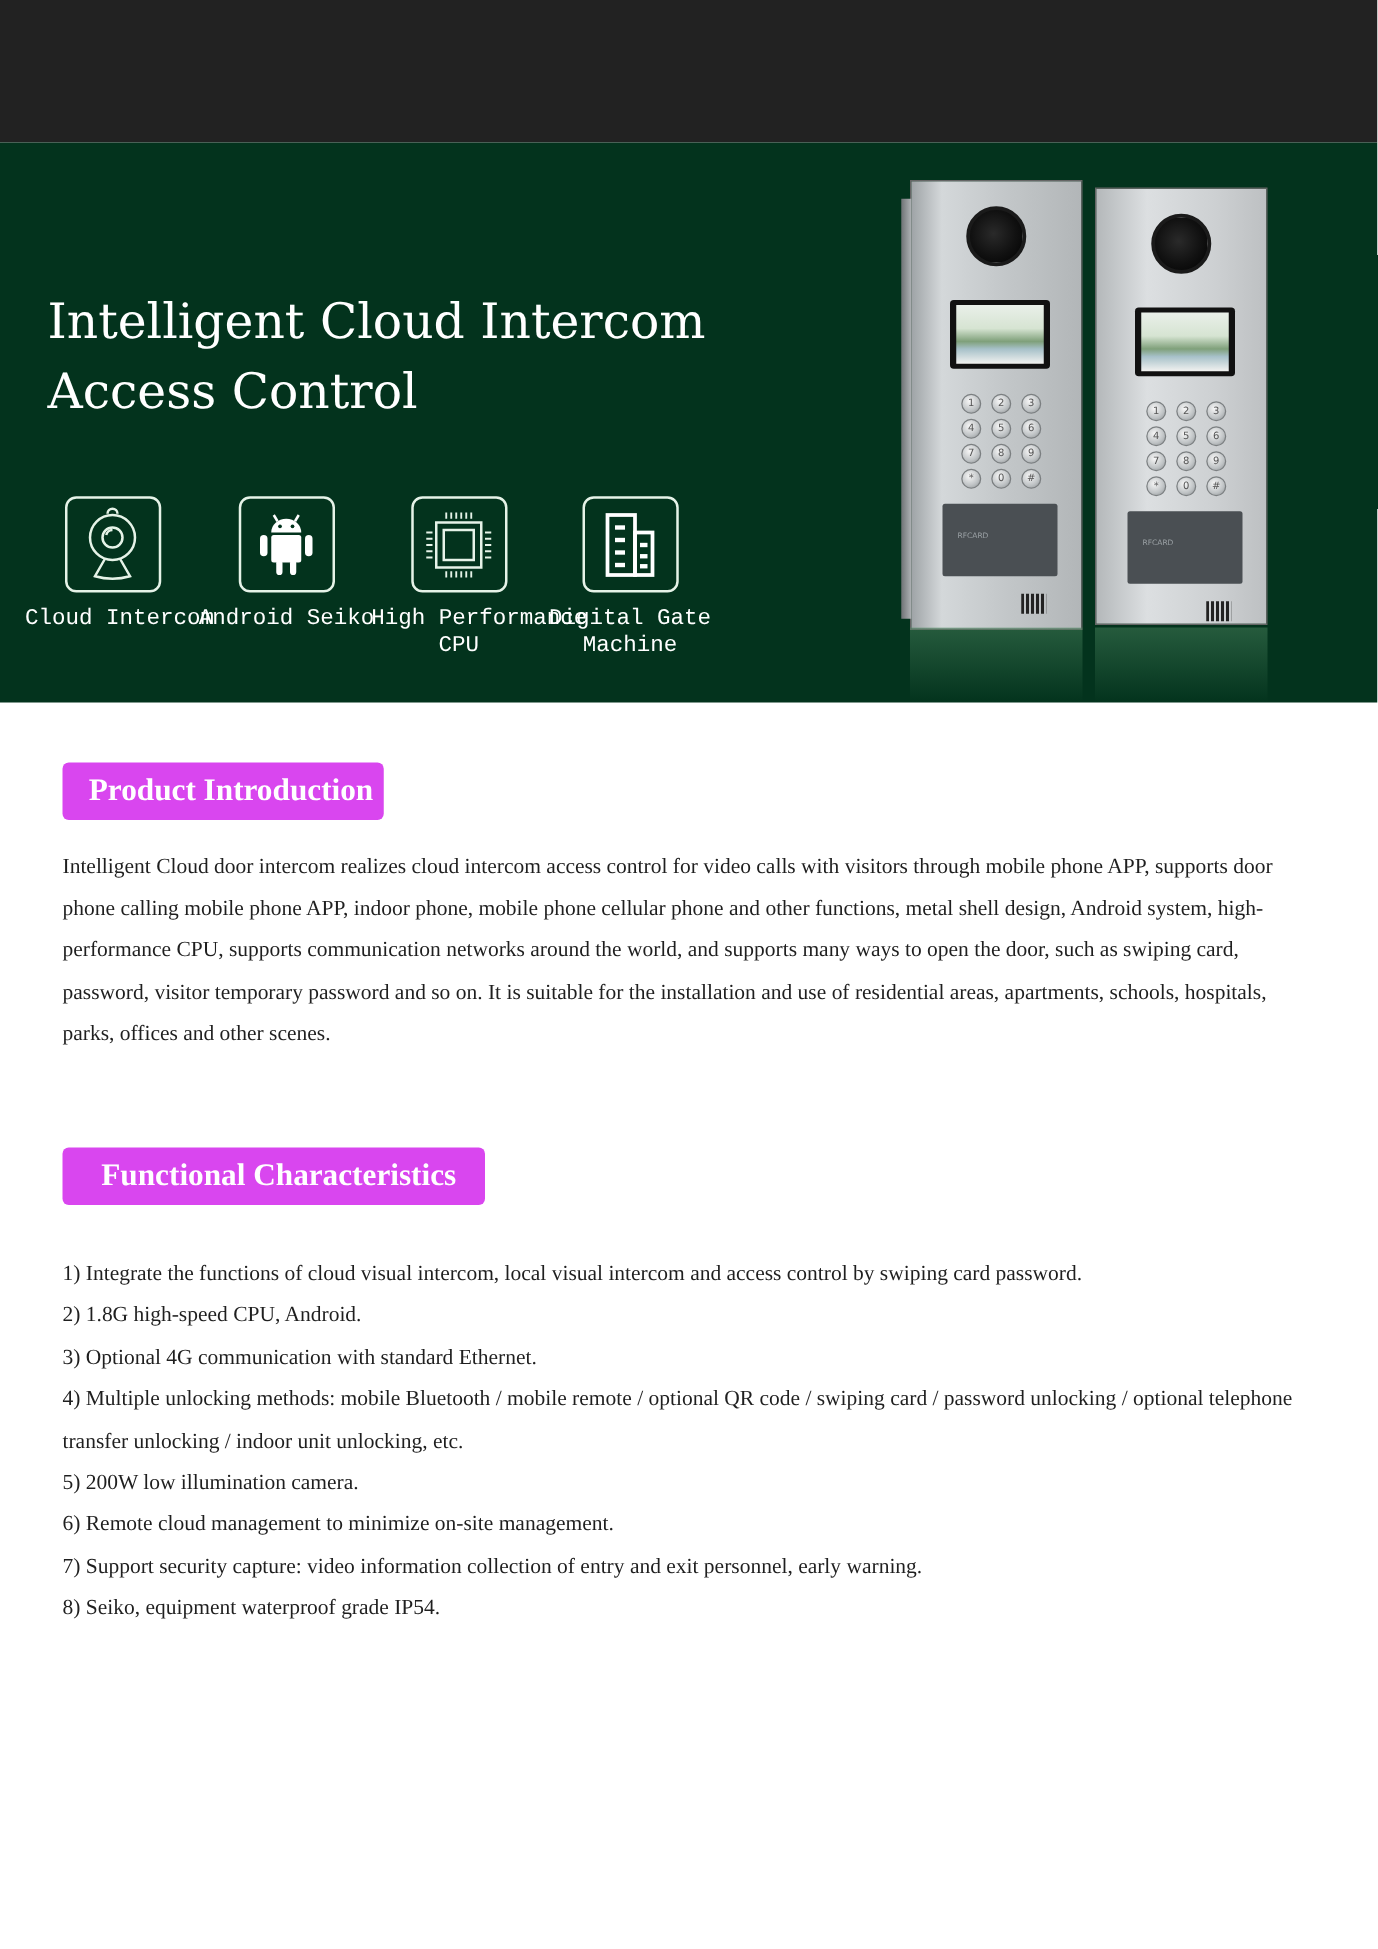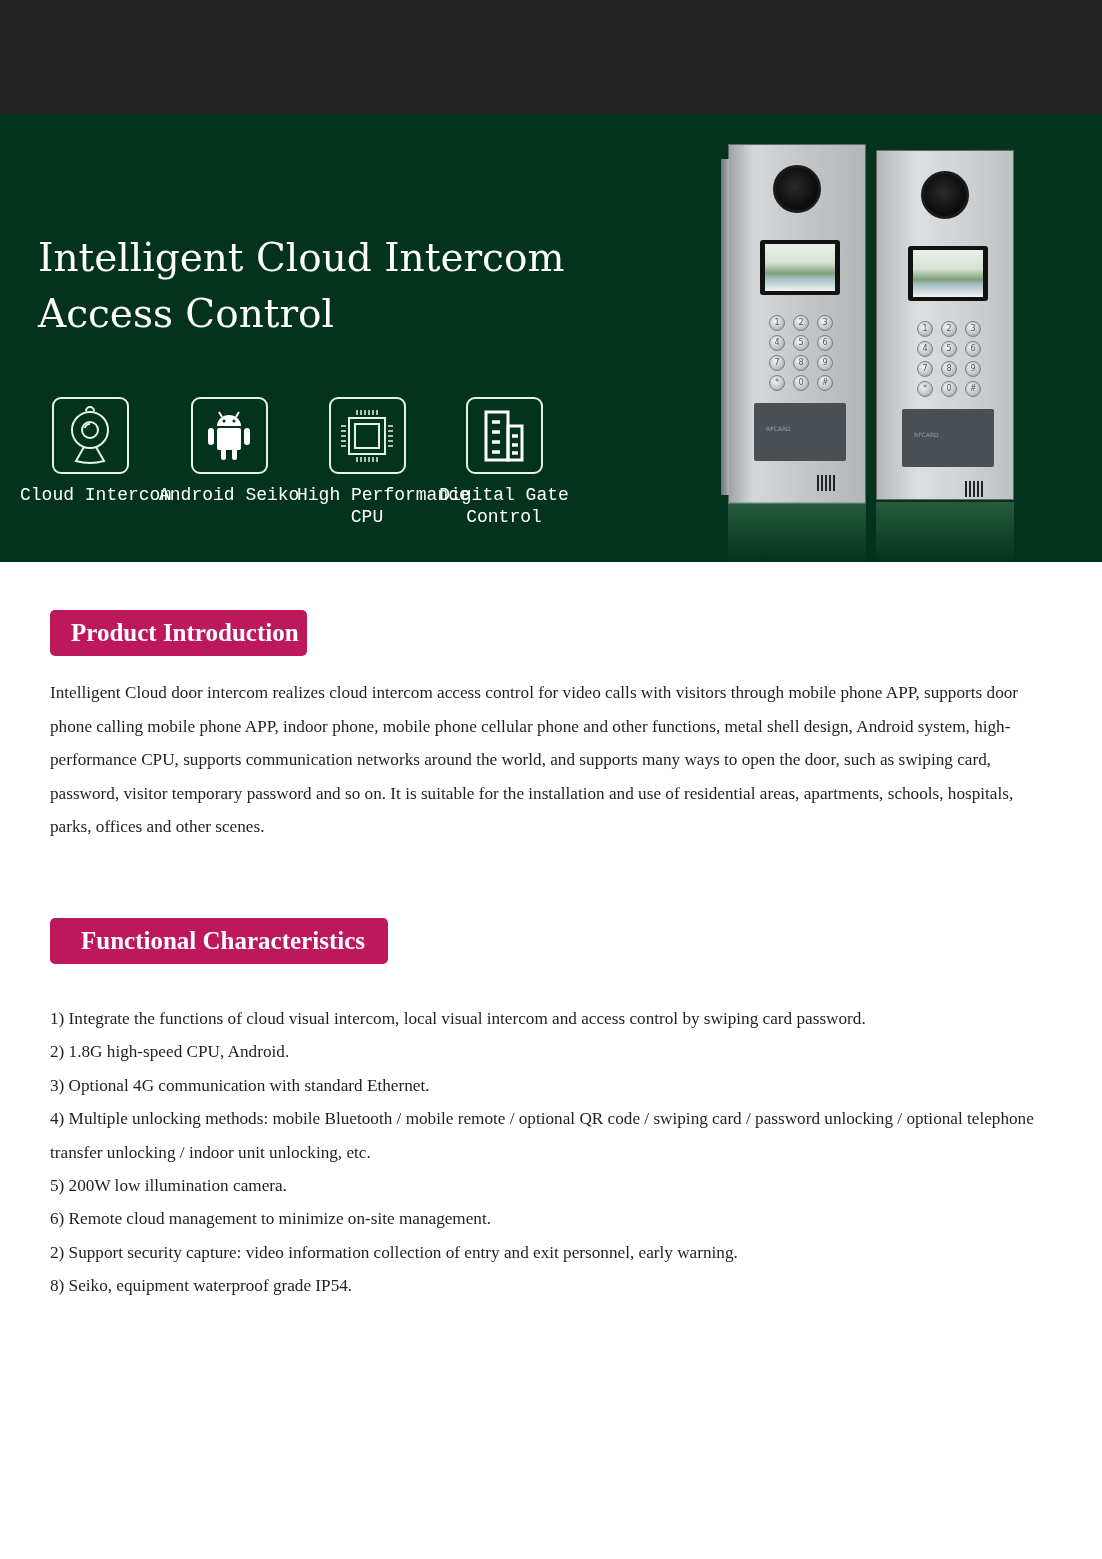--- a/index.html
+++ b/index.html
@@ -29,21 +29,21 @@
   .screen-img { width: 100%; height: 100%; background: linear-gradient(180deg, #e9efe9 0%, #d6e4d2 40%, #7fa07a 62%, #a7c1c9 75%, #f2f2f0 100%); }
   .keypad { position: absolute; left: 40px; top: 170px; width: 64px; display: grid; grid-template-columns: repeat(3, 16px); gap: 4px 8px; }
   .key { width: 16px; height: 16px; border-radius: 50%; background: radial-gradient(circle at 40% 35%, #f7f7f7 0%, #bfc3c5 60%, #8a8e90 100%); border: 1px solid #7b7f81; font-size: 8px; line-height: 14px; text-align: center; color: #555; font-family: "DejaVu Sans", sans-serif; }
   .card { position: absolute; left: 25px; top: 258px; width: 92px; height: 58px; background: #4a4f53; border-radius: 2px; }
   .card .card-text { position: absolute; left: 12px; top: 22px; font-size: 6px; color: #9aa0a4; font-family: "DejaVu Sans", sans-serif; }
   .grill { position: absolute; left: 88px; top: 330px; width: 20px; height: 16px; background: repeating-linear-gradient(90deg, #222 0 2px, transparent 2px 4px); }
   .reflection { position: absolute; top: 358px; width: 138px; height: 60px; background: linear-gradient(180deg, rgba(80,140,100,0.45), rgba(3,51,29,0)); }
   .reflection.r1 { left: 8px; } .reflection.r2 { left: 156px; }
 
   
-  .section-tag { position: absolute; left: 50px; height: 46px; background: #be185d; border-radius: 5px; color: #ffffff; font-family: "Liberation Serif", serif; font-size: 25px; line-height: 46px; padding: 0 21px; white-space: nowrap; }
+  .section-tag { position: absolute; left: 50px; height: 46px; background: #d946ef; border-radius: 5px; color: #ffffff; font-family: "Liberation Serif", serif; font-size: 25px; line-height: 46px; padding: 0 21px; white-space: nowrap; }
   .tag1 { top: 610px; width: 257px; }
   .tag2 { top: 918px; width: 338px; padding-left: 31px; }
 
   .intro { position: absolute; left: 50px; top: 676px; width: 990px; font-family: "Liberation Serif", serif; font-size: 17.2px; line-height: 33.6px; color: #1f1f1f; }
   .features-list { position: absolute; left: 50px; top: 1002px; width: 990px; list-style: none; font-family: "Liberation Serif", serif; font-size: 17.2px; line-height: 33.4px; color: #1f1f1f; }
 </style>
 </head>
 <body>
 
 <div class="topbar"></div>
@@ -138,21 +138,21 @@
             <line x1="12" y1="34" x2="20" y2="34"></line>
             <line x1="12" y1="44" x2="20" y2="44"></line>
             <line x1="32" y1="28" x2="38" y2="28"></line>
             <line x1="32" y1="37" x2="38" y2="37"></line>
             <line x1="32" y1="45" x2="38" y2="45"></line>
           </g>
         </svg>
       </div>
       <div class="label">
         <div>Digital Gate</div>
-        <div>Control</div>
+        <div>Machine</div>
       </div>
     </div>
   </div>
 
   <div class="devices">
     <div class="panel p1">
       <div class="cam"></div>
       <div class="screen">
           <div class="screen-img"></div>
         </div>
@@ -209,15 +209,15 @@
 <p class="intro">Intelligent Cloud door intercom realizes cloud intercom access control for video calls with visitors through mobile phone APP, supports door phone calling mobile phone APP, indoor phone, mobile phone cellular phone and other functions, metal shell design, Android system, high-performance CPU, supports communication networks around the world, and supports many ways to open the door, such as swiping card, password, visitor temporary password and so on. It is suitable for the installation and use of residential areas, apartments, schools, hospitals, parks, offices and other scenes.</p>
 
 <h2 class="section-tag tag2">Functional Characteristics</h2>
 <ul class="features-list">
   <li>1) Integrate the functions of cloud visual intercom, local visual intercom and access control by swiping card password.</li>
   <li>2) 1.8G high-speed CPU, Android.</li>
   <li>3) Optional 4G communication with standard Ethernet.</li>
   <li>4) Multiple unlocking methods: mobile Bluetooth / mobile remote / optional QR code / swiping card / password unlocking / optional telephone transfer unlocking / indoor unit unlocking, etc.</li>
   <li>5) 200W low illumination camera.</li>
   <li>6) Remote cloud management to minimize on-site management.</li>
-  <li>2) Support security capture: video information collection of entry and exit personnel, early warning.</li>
+  <li>7) Support security capture: video information collection of entry and exit personnel, early warning.</li>
   <li>8) Seiko, equipment waterproof grade IP54.</li>
 </ul>
 
 </body></html>

